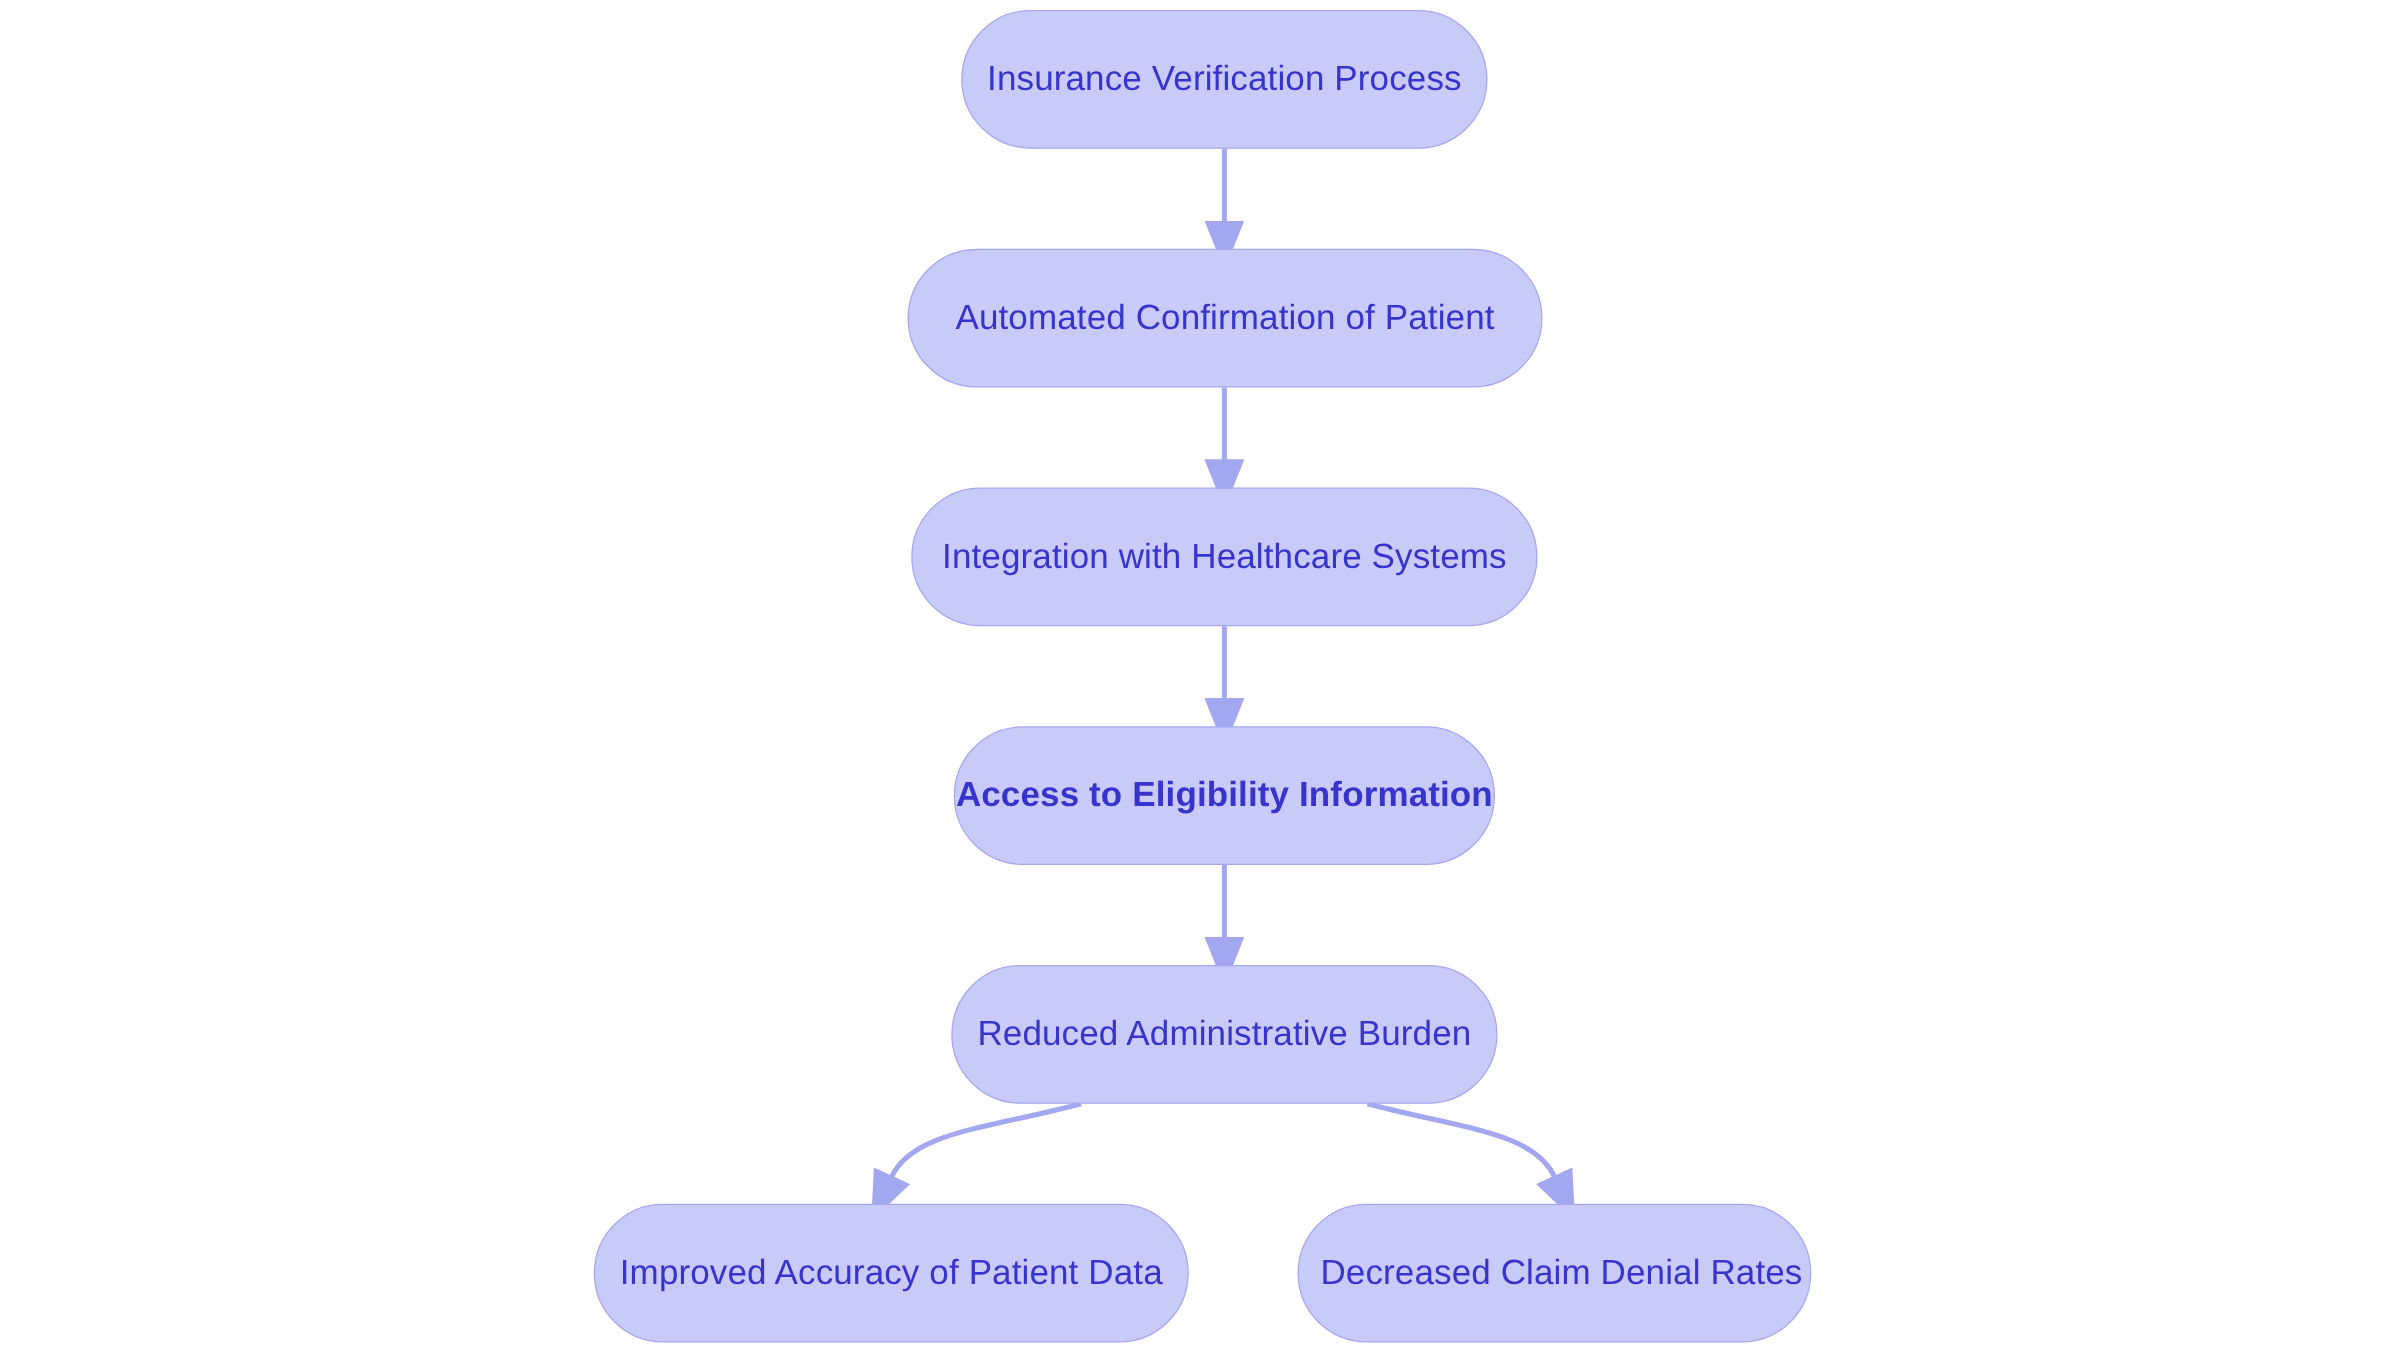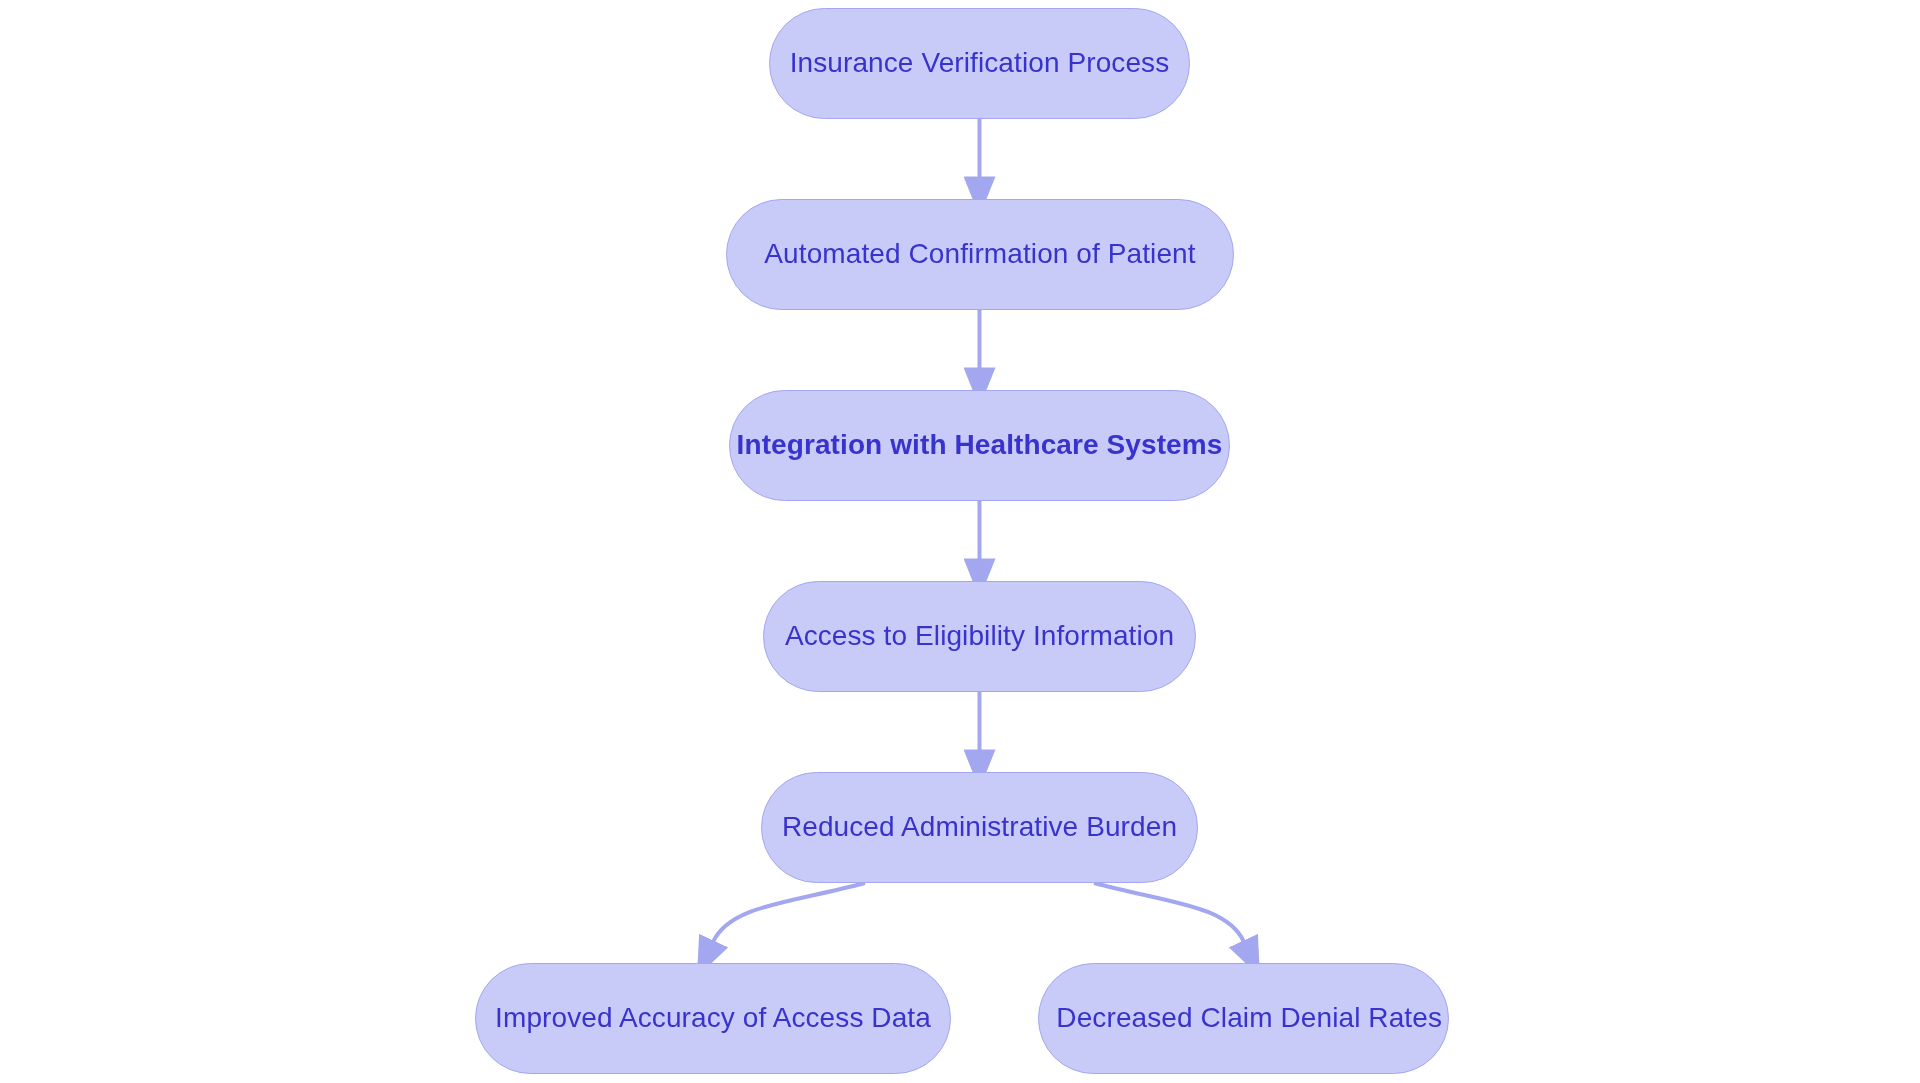--- a/index.html
+++ b/index.html
@@ -76,33 +76,33 @@
   </svg>
 
   <div class="node" style="left:769px; top:8px; width:421px; height:111px;">
     <span class="node-label">Insurance Verification Process</span>
   </div>
 
   <div class="node" style="left:726px; top:199px; width:508px; height:111px;">
     <span class="node-label">Automated Confirmation of Patient</span>
   </div>
 
-  <div class="node" style="left:729px; top:390px; width:501px; height:111px;font-weight:bold;">
+  <div class="node" style="left:729px; top:390px; width:501px; height:111px;">
     <span class="node-label">Integration with Healthcare Systems</span>
   </div>
 
-  <div class="node" style="left:763px; top:581px; width:433px; height:111px;">
+  <div class="node" style="left:763px; top:581px; width:433px; height:111px;font-weight:bold;">
     <span class="node-label">Access to Eligibility Information</span>
   </div>
 
   <div class="node" style="left:761px; top:772px; width:437px; height:111px;">
     <span class="node-label">Reduced Administrative Burden</span>
   </div>
 
   <div class="node" style="left:475px; top:963px; width:476px; height:111px;">
-    <span class="node-label">Improved Accuracy of Access Data</span>
+    <span class="node-label">Improved Accuracy of Patient Data</span>
   </div>
 
   <div class="node" style="left:1038px; top:963px; width:411px; height:111px;justify-content:flex-end;">
     <span class="node-label">Decreased Claim Denial Rates</span>
   </div>
 
 </div>
 
 </body></html>

